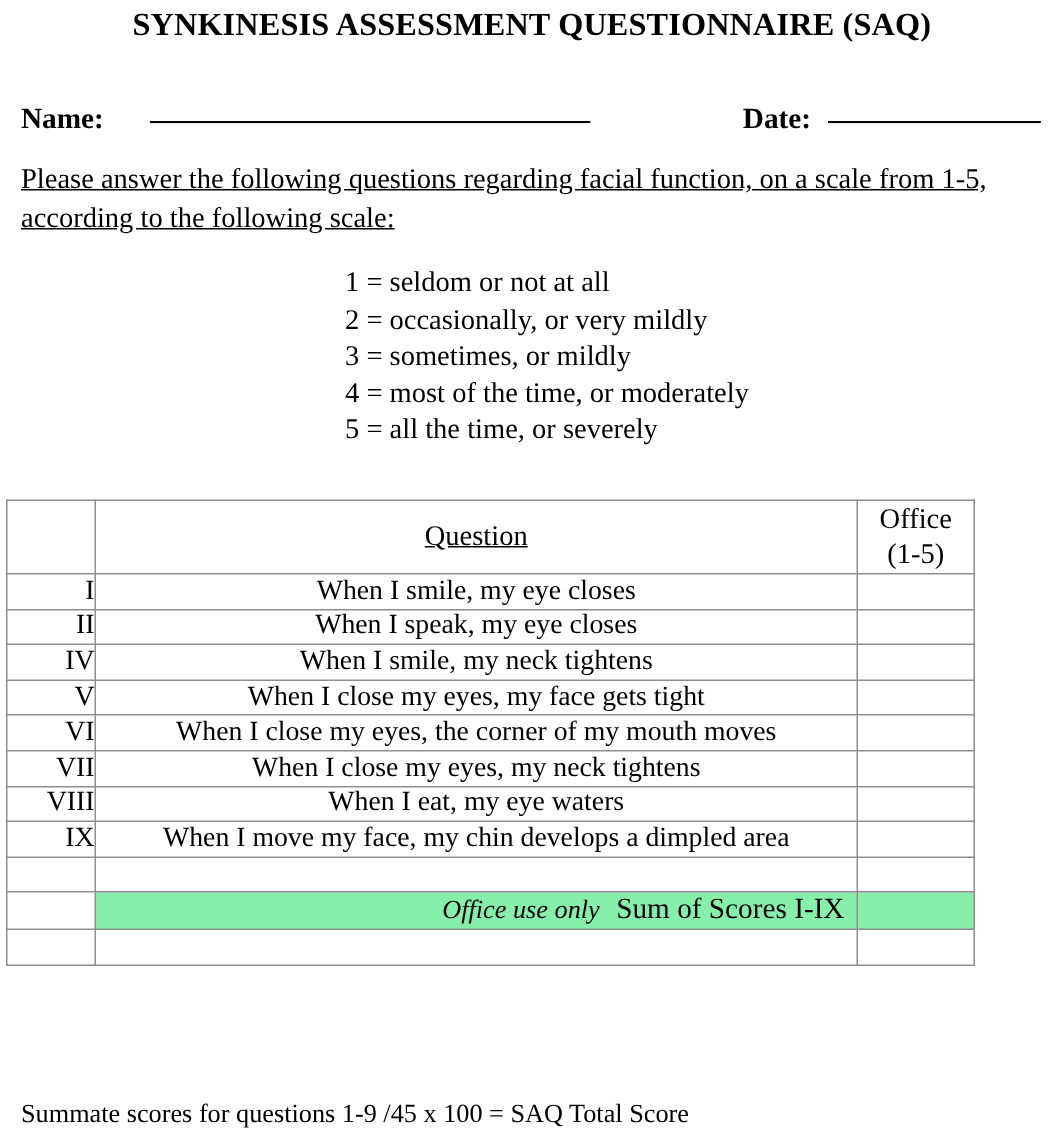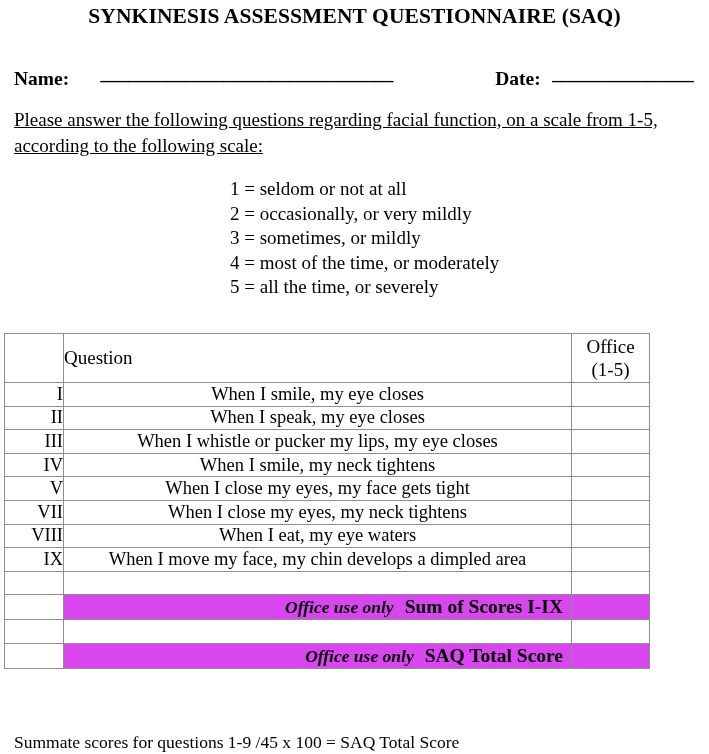--- a/index.html
+++ b/index.html
@@ -99,23 +99,25 @@
     padding: 0;
     font-weight: normal;
     vertical-align: middle;
   }
   .col-num   { width: 59px; }
   .col-q     { width: 508px; }
   .col-score { width: 78px; }
 
   .hdr-blank { height: 48px; }
   .hdr-question {
+    text-align: center;
     font-size: 19px;
     vertical-align: top;
     padding-top: 3px;
+    text-decoration: underline;
   }
   .hdr-score {
     text-align: center;
     font-size: 19px;
     line-height: 23px;
     vertical-align: top;
     padding-top: 3px;
   }
 
   .q-row { height: 23.6px; }
@@ -130,22 +132,21 @@
     font-size: 18.5px;
     white-space: nowrap;
   }
   .cell-score { }
 
   .spacer-row { height: 23.5px; }
 
   .summary-row { height: 25px; }
   .summary-row .cell-q,
   .summary-row .cell-score {
-    background: #d946ef;
-    font-weight: bold;
+    background: #86efac;
   }
   .summary-row .cell-q {
     text-align: right;
     padding-right: 8px;
     white-space: nowrap;
   }
   .office-tag {
     font-style: italic;
     font-size: 17.5px;
   }
@@ -204,32 +205,32 @@
         <td class="cell-num">I</td>
         <td class="cell-q">When I smile, my eye closes</td>
         <td class="cell-score"></td>
       </tr>
       <tr class="q-row">
         <td class="cell-num">II</td>
         <td class="cell-q">When I speak, my eye closes</td>
         <td class="cell-score"></td>
       </tr>
       <tr class="q-row">
-        <td class="cell-num">III</td>
-        <td class="cell-q">When I whistle or pucker my lips, my eye closes</td>
-        <td class="cell-score"></td>
-      </tr>
-      <tr class="q-row">
         <td class="cell-num">IV</td>
         <td class="cell-q">When I smile, my neck tightens</td>
         <td class="cell-score"></td>
       </tr>
       <tr class="q-row">
         <td class="cell-num">V</td>
         <td class="cell-q">When I close my eyes, my face gets tight</td>
+        <td class="cell-score"></td>
+      </tr>
+      <tr class="q-row">
+        <td class="cell-num">VI</td>
+        <td class="cell-q">When I close my eyes, the corner of my mouth moves</td>
         <td class="cell-score"></td>
       </tr>
       <tr class="q-row">
         <td class="cell-num">VII</td>
         <td class="cell-q">When I close my eyes, my neck tightens</td>
         <td class="cell-score"></td>
       </tr>
       <tr class="q-row">
         <td class="cell-num">VIII</td>
         <td class="cell-q">When I eat, my eye waters</td>
@@ -252,23 +253,18 @@
         <td class="cell-q"><span class="office-tag">Office use only</span><span class="summary-label">Sum of Scores I-IX</span></td>
         <td class="cell-score"></td>
       </tr>
 
       <tr class="spacer-row">
         <td></td>
         <td></td>
         <td></td>
       </tr>
 
-      <tr class="summary-row">
-        <td class="cell-num"></td>
-        <td class="cell-q"><span class="office-tag">Office use only</span><span class="summary-label">SAQ Total Score</span></td>
-        <td class="cell-score"></td>
-      </tr>
     </tbody>
   </table>
 
   <div class="footer-note">Summate scores for questions 1-9 /45 x 100 = SAQ Total Score</div>
 
 </div>
 
 </body></html>

